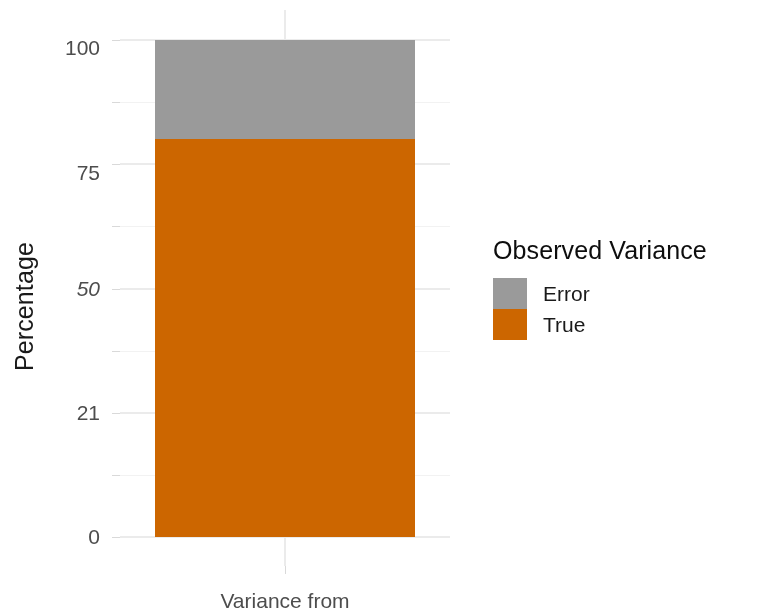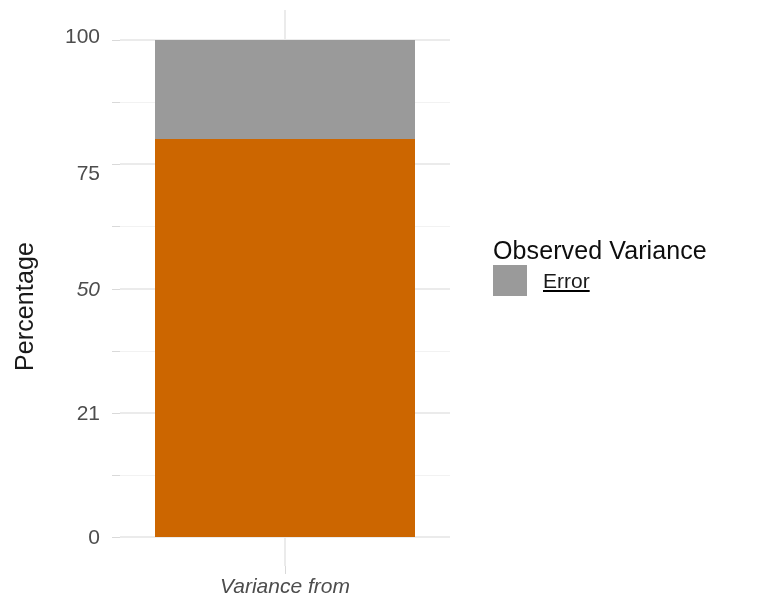--- a/index.html
+++ b/index.html
@@ -130,44 +130,43 @@
   }
   .x-tick-labels {
     position: absolute;
     left: 120px;
     top: 574px;
     width: 330px;
     height: 34px;
   }
   .x-tick-label {
     position: absolute;
-    top: 0;
+    top: 15px;
     transform: translateX(-50%);
     font-size: 21px;
     color: #4d4d4d;
     white-space: nowrap;
-    font-style: italic;
   }
 
   
   .legend {
     position: absolute;
     left: 493px;
     top: 236px;
     width: 260px;
   }
   .legend-title {
     font-size: 25px;
     color: #0d0d0d;
     white-space: nowrap;
+    margin-bottom: 13px;
     letter-spacing: 0.1px;
   }
   .legend-items {
     display: block;
-    text-decoration: underline;
   }
   .legend-item {
     display: flex;
     align-items: center;
     height: 31px;
   }
   .legend-key {
     width: 34px;
     height: 31px;
     flex: 0 0 34px;
@@ -182,21 +181,21 @@
 </head>
 <body>
 
 <div id="chart-root">
 
   <div class="y-axis-title">
     <span>Percentage</span>
   </div>
 
   <div class="y-tick-labels" id="y-tick-labels">
-      <div class="y-tick-label" style="top: 36px;">100</div>
+      <div class="y-tick-label" style="top: 48px;">100</div>
       <div class="y-tick-label" style="top: 173px;">75</div>
       <div class="y-tick-label" style="top: 288.5px; font-style: italic;">50</div>
       <div class="y-tick-label" style="top: 412.75px;">21</div>
       <div class="y-tick-label" style="top: 537px;">0</div>
     </div>
 
   <div class="y-tick-marks" id="y-tick-marks">
       <div class="y-tick-mark" style="top: 40px;"></div>
       <div class="y-tick-mark" style="top: 102.125px;"></div>
       <div class="y-tick-mark" style="top: 164.25px;"></div>
@@ -232,16 +231,20 @@
       <div class="x-tick-label" style="left: 165px;">Variance from</div>
     </div>
 
   <div class="legend">
     <div class="legend-title">Observed Variance</div>
     <div class="legend-items" id="legend-items">
         <div class="legend-item">
           <div class="legend-key" style="background: rgb(154, 154, 154);"></div>
           <div class="legend-label">Error</div>
         </div>
+        <div class="legend-item">
+          <div class="legend-key" style="background: rgb(204, 102, 0);"></div>
+          <div class="legend-label">True</div>
+        </div>
       </div>
   </div>
 
 </div>
 
 </body></html>

